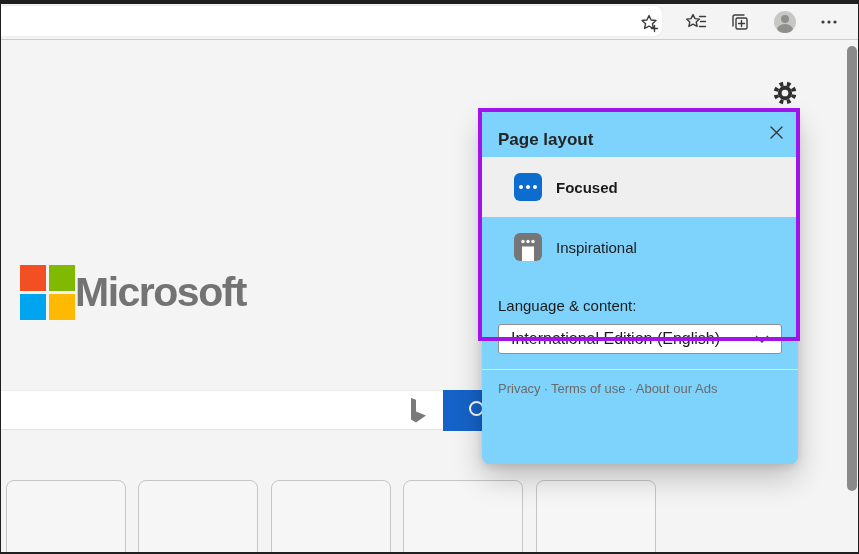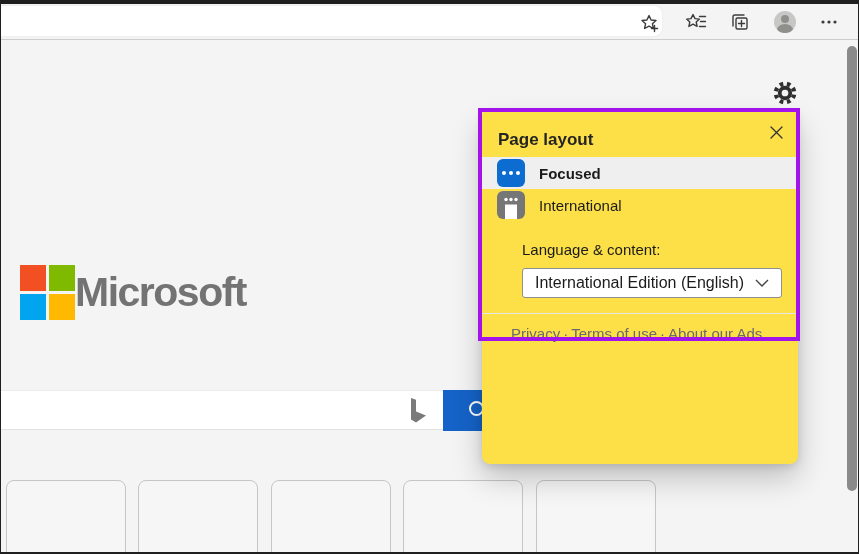--- a/index.html
+++ b/index.html
@@ -35,41 +35,41 @@
   .bing-b { position:absolute; right:15px; top:7px; }
   .search-btn { position:absolute; left:443px; top:390px; width:39px; height:41px; background:#1563C8; overflow:hidden; cursor:pointer; z-index:2; }
   .search-lens { position:absolute; left:26px; top:11px; width:15px; height:15px; border:2.5px solid #ffffff; border-radius:50%; }
 
   .card { position:absolute; top:480px; width:120px; height:90px; background:#f6f6f6; border:1px solid #c6c6c6; border-radius:8px; cursor:pointer; z-index:1; }
   .card1{left:6px;} .card2{left:138px;} .card3{left:271px;} .card4{left:403px;} .card5{left:536px;}
 
   .scroll-thumb { position:absolute; left:847px; top:46px; width:10px; height:445px; background:#8a8a8a; border-radius:5px; z-index:5; cursor:grab; }
 
   
-  .popup { position:absolute; left:482px; top:112px; width:316px; height:352px; background:#fde047; border-radius:2px 2px 8px 8px; box-shadow:0 14px 30px rgba(0,0,0,0.22), 0 2px 8px rgba(0,0,0,0.12); z-index:10; }
+  .popup { position:absolute; left:482px; top:112px; width:316px; height:352px; background:#7dd3fc; border-radius:2px 2px 8px 8px; box-shadow:0 14px 30px rgba(0,0,0,0.22), 0 2px 8px rgba(0,0,0,0.12); z-index:10; }
   .popup-head { position:relative; height:45px; padding:18px 16px 0 16px; }
   .popup-title { font-size:17px; font-weight:700; color:#242424; }
   .close-btn { position:absolute; right:13px; top:11px; width:18px; height:18px; display:flex; align-items:center; justify-content:center; cursor:pointer; }
-  .layout-item { position:relative; height:32px; display:flex; align-items:center; padding-left:15px; cursor:pointer; }
+  .layout-item { position:relative; height:60px; display:flex; align-items:center; padding-left:32px; cursor:pointer; }
   .layout-item.selected { background:#efefef; }
   .li-icon { width:28px; height:28px; border-radius:6px; flex:0 0 28px; position:relative; display:flex; align-items:center; justify-content:center; }
   .li-icon.blue { background:#0C6CD0; }
   .li-icon.gray { background:#767676; }
   .li-label { margin-left:14px; font-size:15px; color:#1b1b1b; }
   .layout-item.selected .li-label { font-weight:700; }
   .dots3 { display:flex; gap:2.5px; }
   .dots3 span { width:4.5px; height:4.5px; border-radius:50%; background:#ffffff; }
   .item-chevron { position:absolute; right:18px; top:15px; }
 
-  .lang-section { padding:20px 16px 0 16px;margin-left:24px; }
+  .lang-section { padding:20px 16px 0 16px; }
   .lang-label { font-size:15px; color:#1b1b1b; }
   .lang-select { margin-top:10px; height:30px; border:1px solid #8f8f8f; border-radius:3px; display:flex; align-items:center; justify-content:space-between; padding:0 12px; cursor:pointer; background:#fff; }
   .lang-value { font-size:16px; color:#1b1b1b; }
   .popup-divider { margin-top:15px; height:1px; background:#e6e6e6; }
-  .popup-links { padding:11px 29px; font-size:15px; color:#6b6b6b; }
+  .popup-links { padding:11px 16px; font-size:13px; color:#6b6b6b; }
   .popup-links a { color:#6b6b6b; text-decoration:none; cursor:pointer; }
   .link-sep { color:#6b6b6b; padding:0 3px; }
 
   .highlight-rect { position:absolute; left:478px; top:108px; width:322px; height:233px; border:4px solid #A213EC; z-index:11; pointer-events:none; }
 
   
   .oln { fill:none; stroke:#3c3c3c; stroke-width:1.4; stroke-linejoin:round; stroke-linecap:round; }
 </style>
 </head>
 <body>
@@ -172,21 +172,21 @@
 
     <div class="layout-item">
       <div class="li-icon gray">
         <svg width="28" height="28" viewBox="0 0 28 28">
           <circle cx="9" cy="8.5" r="1.7" fill="#ffffff"></circle>
             <circle cx="14" cy="8.5" r="1.7" fill="#ffffff"></circle>
             <circle cx="19" cy="8.5" r="1.7" fill="#ffffff"></circle>
           <path d="M8 13.5 h12 v14.5 h-12 z" fill="#ffffff"></path>
         </svg>
       </div>
-      <div class="li-label">International</div>
+      <div class="li-label">Inspirational</div>
     </div>
 
 
     <div class="lang-section">
       <div class="lang-label">Language &amp; content:</div>
       <div class="lang-select">
         <span class="lang-value">International Edition (English)</span>
         <svg width="14" height="8" viewBox="0 0 14 8">
             <polyline points="1,1 7,7 13,1" fill="none" stroke="#444" stroke-width="1.4"></polyline>
           </svg>

